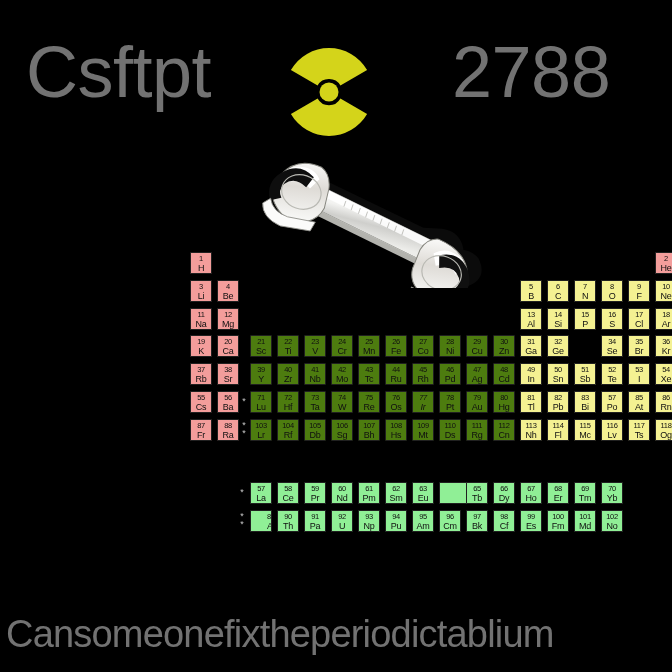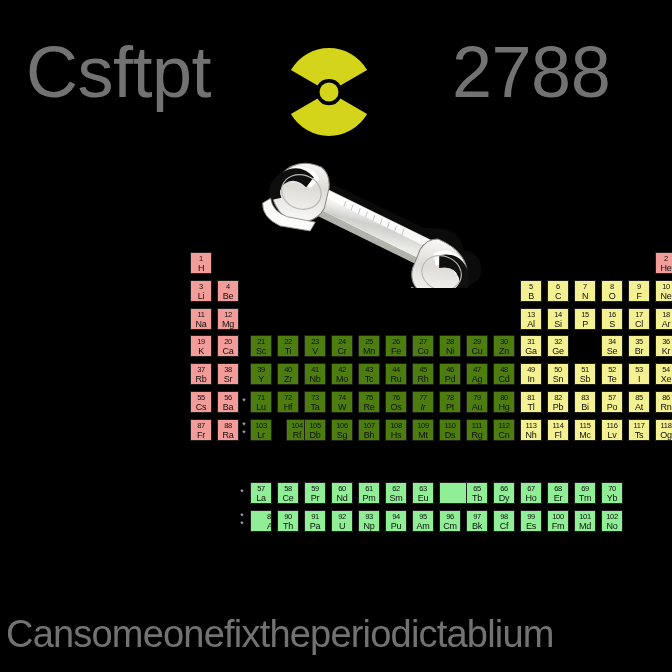--- a/index.html
+++ b/index.html
@@ -495,21 +495,21 @@
         <span class="sym">Fr</span>
       </div>
       <div class="cell c-pink" style="left: 217px; top: 418.8px;">
         <span class="num">88</span>
         <span class="sym">Ra</span>
       </div>
       <div class="cell c-blue" style="left: 250px; top: 418.8px;">
         <span class="num">103</span>
         <span class="sym">Lr</span>
       </div>
-      <div class="cell c-blue" style="left: 277px; top: 418.8px; margin-left: 9px;">
+      <div class="cell c-blue" style="left: 277px; top: 418.8px;">
         <span class="num">104</span>
         <span class="sym">Rf</span>
       </div>
       <div class="cell c-blue" style="left: 304px; top: 418.8px;">
         <span class="num">105</span>
         <span class="sym">Db</span>
       </div>
       <div class="cell c-blue" style="left: 331px; top: 418.8px;">
         <span class="num">106</span>
         <span class="sym">Sg</span>

